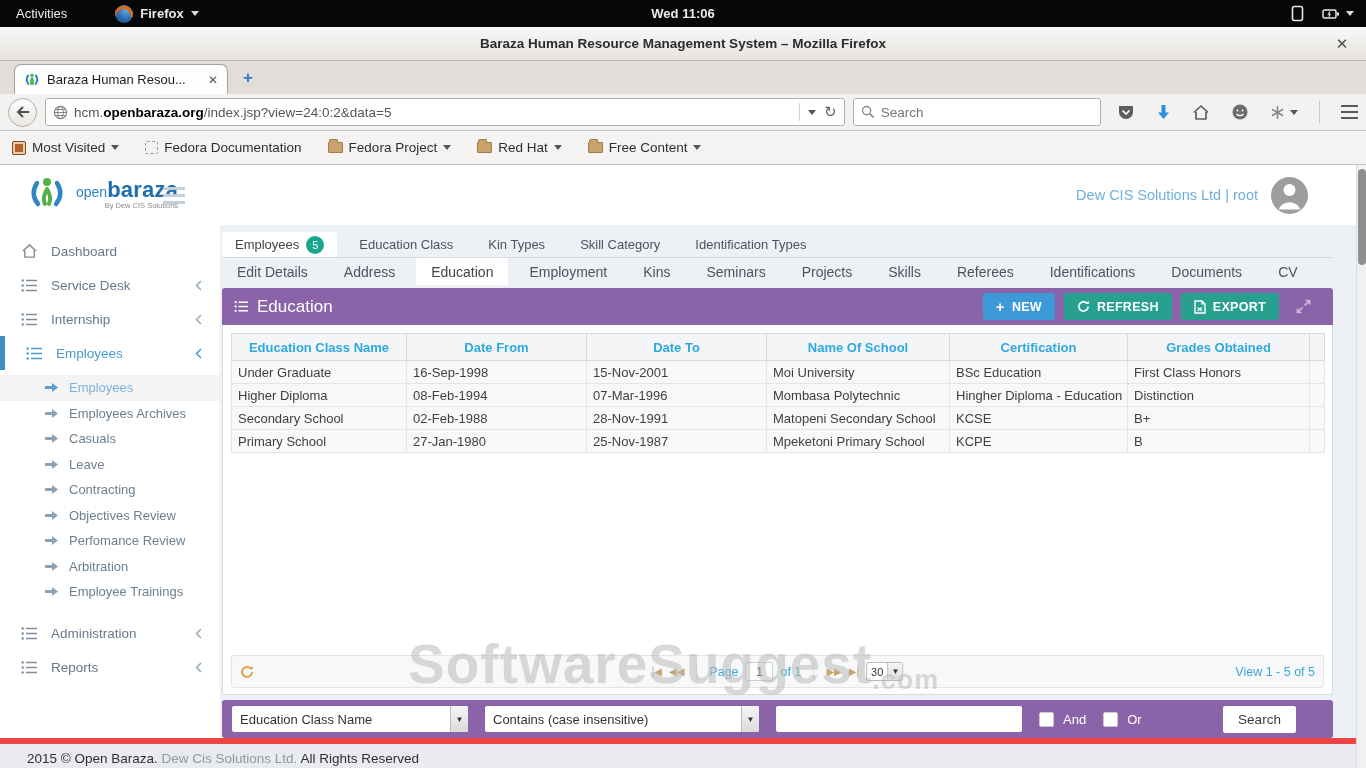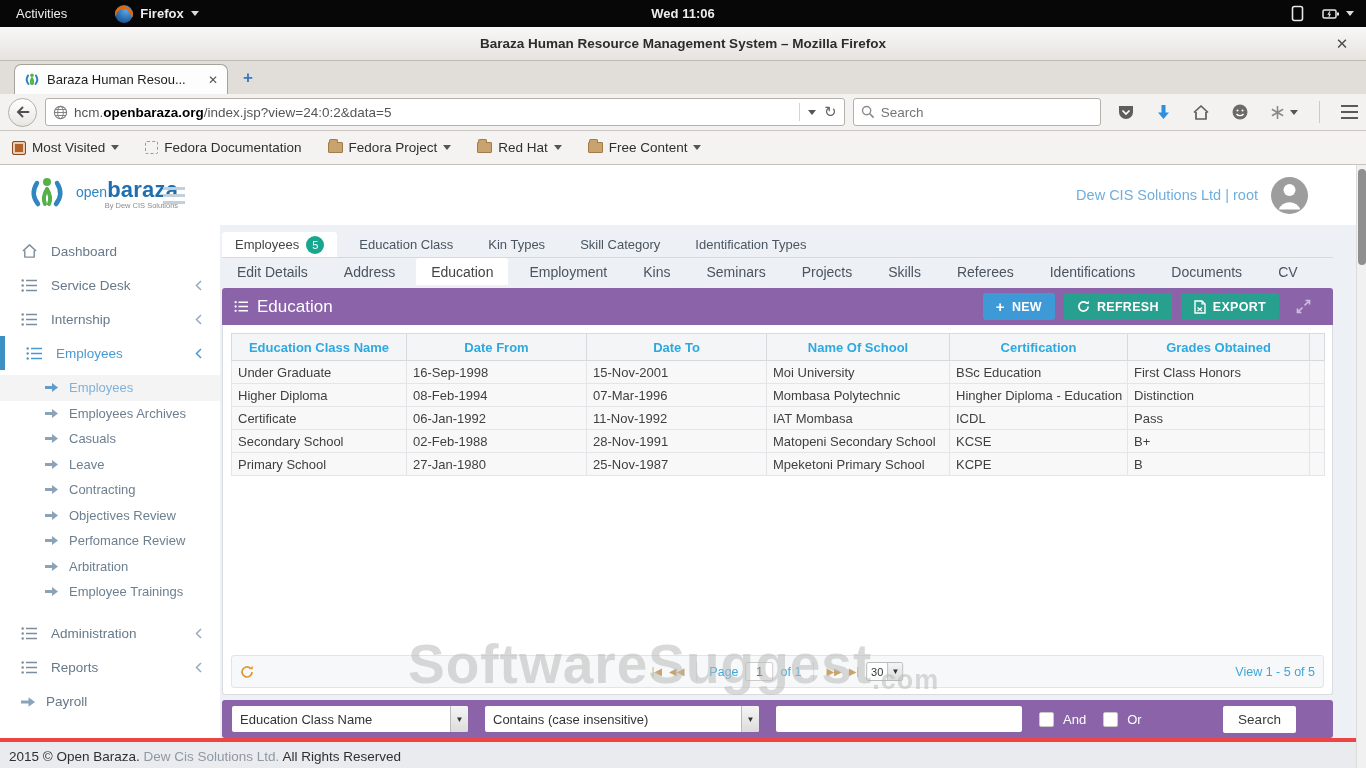--- a/index.html
+++ b/index.html
@@ -144,22 +144,22 @@
   .fselect { height:26px; background:#fff; border-radius:2px; display:flex; align-items:center; overflow:hidden; }
   .fselect .val { flex:1; font-size:13px; color:#333; padding:0 8px; white-space:nowrap; overflow:hidden; }
   .fselect .caret-box { height:26px; width:18px; }
   .fs1 { width:236px; } .fs2 { width:274px; }
   .ftext { width:246px; height:26px; border:none; border-radius:2px; font-size:13px; padding:0 8px; font-family:inherit; }
   .fcheck { display:flex; align-items:center; gap:9px; color:#fff; font-size:13px; }
   .cb { width:15px; height:15px; background:#fff; border:1px solid #c9c9c9; border-radius:2px; display:inline-block; }
   .search-btn { margin-left:auto; margin-right:27px; width:73px; height:27px; background:#fff; border:none; border-radius:2px;
     font-size:13.5px; color:#3a3a3a; font-family:inherit; }
 
-  .footer { position:absolute; bottom:0; left:0; width:100%; height:30px; background:#e9ebee; border-top:4px solid #ef4444;
-    font-size:13.5px; color:#2f2f2f; line-height:29px; padding-left:9px; z-index:6; }
+  .footer { position:absolute; bottom:0; left:0; width:100%; height:30px; background:#e9ebee; border-top:6px solid #ef4444;
+    font-size:13.5px; color:#2f2f2f; line-height:29px; padding-left:27px; z-index:6; }
   .footer .company { color:#8f98a3; }
 
   .scrollbar { position:absolute; right:0; top:165px; width:10px; height:603px; background:#f1f1f1; border-left:1px solid #dcdcdc; z-index:20; }
   .scroll-thumb { position:absolute; top:4px; left:1px; width:8px; height:96px; background:#8f8f8f; border-radius:4px; }
 
   .watermark { position:absolute; left:408px; top:632px; display:flex; align-items:flex-end; z-index:10;
     color:rgba(185,185,185,.55); font-weight:bold; pointer-events:none; letter-spacing:1px; }
   .wm-main { font-size:55px; }
   .wm-suffix { font-size:27px; }
 
@@ -480,28 +480,20 @@
             <circle cx="1.7" cy="12.5" r="1.2" fill="currentColor"></circle>
             <path d="M5 2.5h11M5 7.5h11M5 12.5h11" stroke="currentColor" stroke-width="1.6"></path>
           </svg>
       </span>
       <span>Reports</span>
       <span class="chev">
         <svg width="7" height="11" viewBox="0 0 7 11">
             <path d="M6 1 1.5 5.5 6 10" fill="none" stroke="currentColor" stroke-width="1.5"></path>
           </svg>
       </span>
-    </div>
-    <div class="side-item payroll">
-      <span class="side-icon" style="color:#8ba3b8;">
-        <svg width="14" height="12" viewBox="0 0 13 11">
-            <path d="M0 4h7V1l6 4.5L7 10V7H0z" fill="currentColor"></path>
-          </svg>
-      </span>
-      <span>Payroll</span>
     </div>
   </div>
 
   <div class="main">
     <div class="main-inner">
 
       <div class="main-tabs">
         <span class="mtab active">
           <span>Employees</span>
           <span class="badge">5</span>
@@ -632,29 +624,20 @@
             <tr>
               <td>Higher Diploma</td>
                 <td>08-Feb-1994</td>
               <td>07-Mar-1996</td>
                 <td>Mombasa Polytechnic</td>
               <td>Hingher Diploma - Education</td>
                 <td>Distinction</td>
                 <td></td>
             </tr>
             <tr>
-              <td>Certificate</td>
-                <td>06-Jan-1992</td>
-              <td>11-Nov-1992</td>
-                <td>IAT Mombasa</td>
-              <td>ICDL</td>
-                <td>Pass</td>
-                <td></td>
-            </tr>
-            <tr>
               <td>Secondary School</td>
                 <td>02-Feb-1988</td>
               <td>28-Nov-1991</td>
                 <td>Matopeni Secondary School</td>
               <td>KCSE</td>
                 <td>B+</td>
                 <td></td>
             </tr>
             <tr>
               <td>Primary School</td>

